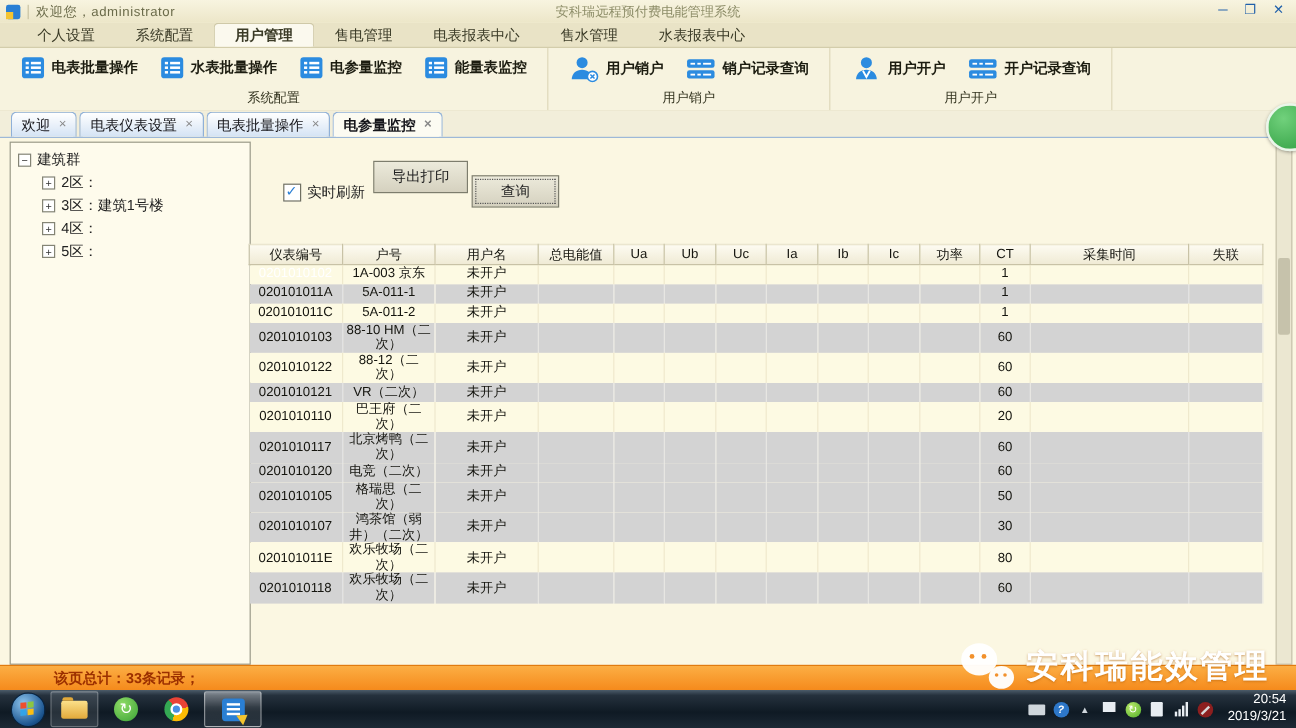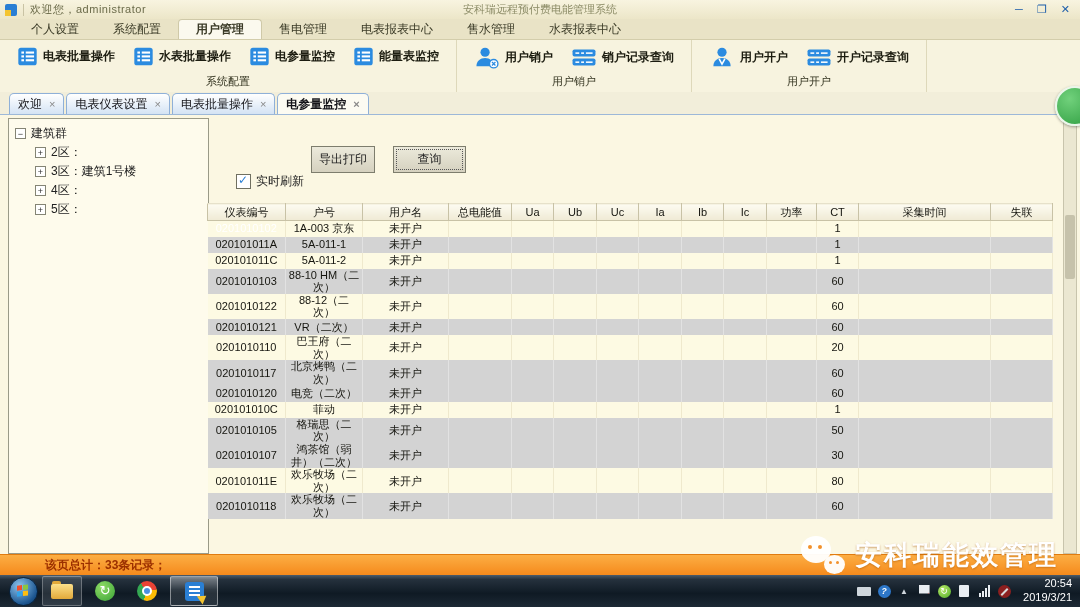--- a/index.html
+++ b/index.html
@@ -48,26 +48,26 @@
   
   .tree-panel{position:absolute;left:8px;top:118px;width:201px;height:436px;
     background:#fefbec;border:1px solid #9a9a88;box-sizing:border-box;font-size:12px;color:#222;}
   .tree-row{display:flex;align-items:center;height:19px;cursor:default;}
   .tree-root{margin:5px 0 0 6px;}
   .tree-child{margin-left:26px;}
   .tgl{display:inline-flex;align-items:center;justify-content:center;width:9px;height:9px;
     border:1px solid #848474;background:#fff;font-size:9px;line-height:8px;color:#333;margin-right:5px;flex:none;}
 
   
-  .chk-wrap{position:absolute;left:236px;top:173px;display:flex;align-items:center;gap:5px;font-size:12px;color:#222;}
+  .chk-wrap{position:absolute;left:236px;top:152px;display:flex;align-items:center;gap:5px;font-size:12px;color:#222;}
   .chk{width:13px;height:13px;background:#fff;border:1px solid #707060;position:relative;}
   .chk::after{content:"✓";position:absolute;left:1px;top:-2px;color:#2a7fd4;font-size:12px;font-weight:bold;}
   .btn{position:absolute;height:27px;box-sizing:border-box;font-size:12px;color:#222;
     background:linear-gradient(#eceadb,#d5d1bf);border:1px solid #7d7d6d;text-align:center;line-height:25px;cursor:default;}
-  .btn-export{left:311px;top:146px;width:64px;}
+  .btn-export{left:311px;top:134px;width:79px;}
   .btn-query{left:393px;top:146px;width:73px;outline:1px dotted #555;outline-offset:-4px;}
 
   
   .table-wrap{position:absolute;left:207px;top:203px;width:846px;height:351px;overflow:hidden;}
   table{border-collapse:collapse;table-layout:fixed;width:845px;font-size:11px;}
   th{height:16px;background:linear-gradient(#fdfbf1,#efead4);border:1px solid #c8c2a6;
     border-top-color:#e6e1ca;font-weight:normal;color:#15150f;padding:0;overflow:hidden;white-space:nowrap;}
   td{text-align:center;padding:0 2px;color:#15150f;overflow:hidden;line-height:1.15;box-sizing:border-box;}
   tr.single td{height:16px;}
   tr.tall td{height:24px;}
@@ -525,36 +525,20 @@
             <td></td>
             <td></td>
             <td></td>
             <td></td>
             <td></td>
             <td></td>
             <td>60</td>
             <td></td>
             <td></td>
           </tr>
-          <tr class="yellow single">
-            <td>020101010C</td>
-            <td>菲动</td>
-            <td>未开户</td>
-            <td></td>
-            <td></td>
-            <td></td>
-            <td></td>
-            <td></td>
-            <td></td>
-            <td></td>
-            <td></td>
-            <td>1</td>
-            <td></td>
-            <td></td>
-          </tr>
           <tr class="gray single">
             <td>0201010105</td>
             <td>格瑞思（二次）</td>
             <td>未开户</td>
             <td></td>
             <td></td>
             <td></td>
             <td></td>
             <td></td>
             <td></td>

